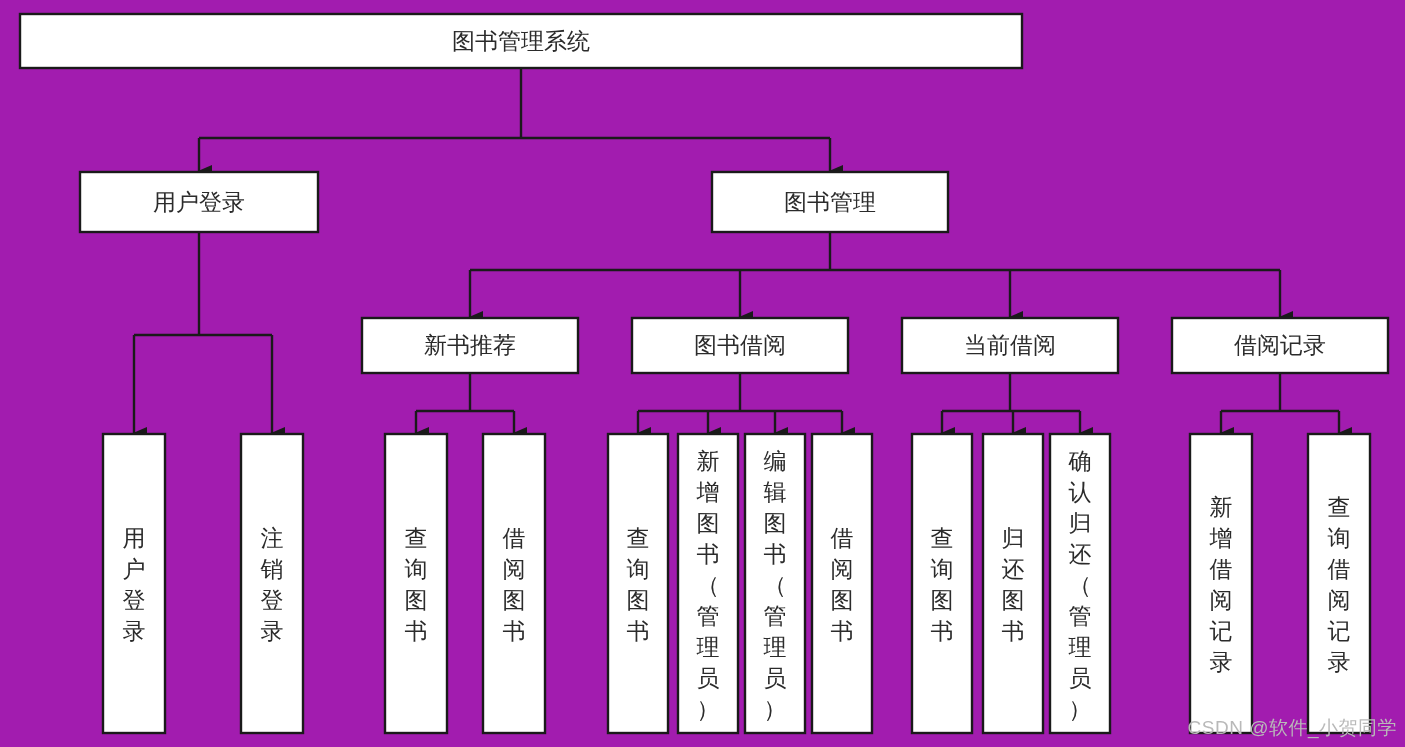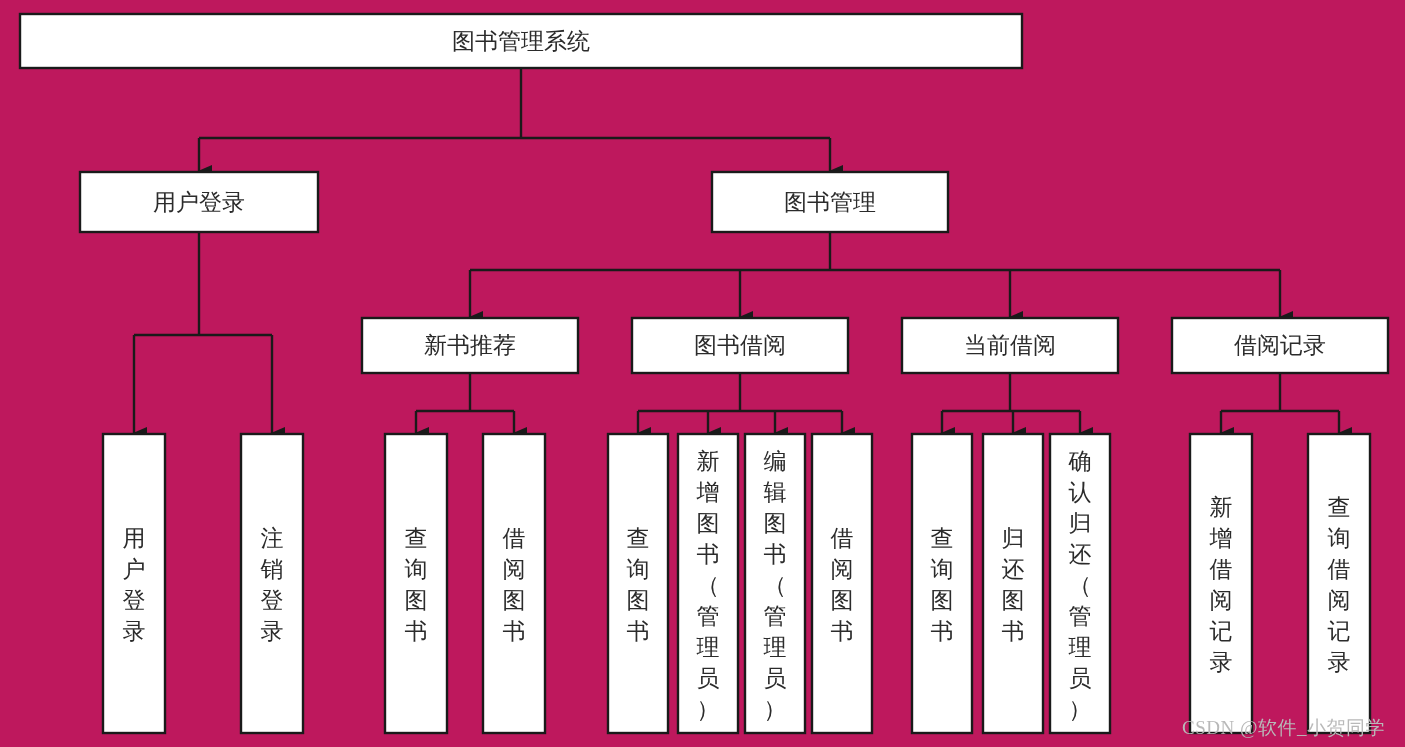--- a/index.html
+++ b/index.html
@@ -10,21 +10,21 @@
   body {
     font-family: "DejaVu Sans", "Liberation Sans", sans-serif;
     width: 1405px;
     height: 747px;
     overflow: hidden;
   }
   #diagram-root {
     position: relative;
     width: 1405px;
     height: 747px;
-    background: #be185d;
+    background: #a21caf;
   }
   #tree-svg {
     position: absolute;
     top: 0;
     left: 0;
     width: 1405px;
     height: 747px;
   }
   .node-rect {
     fill: #ffffff;
@@ -48,23 +48,23 @@
     stroke: #1a1a1a;
     stroke-width: 2.4;
     fill: none;
   }
   .arrow-head {
     fill: #1a1a1a;
     stroke: none;
   }
   #watermark {
     position: absolute;
-    right: 20px;
+    right: 8px;
     bottom: 6px;
-    font-family: Liberation Serif, serif;
+    font-family: Liberation Sans, sans-serif;
     font-size: 19px;
     color: #b9b9b9;
     letter-spacing: 0.5px;
     white-space: nowrap;
     pointer-events: none;
   }
 </style>
 </head>
 <body>
 

